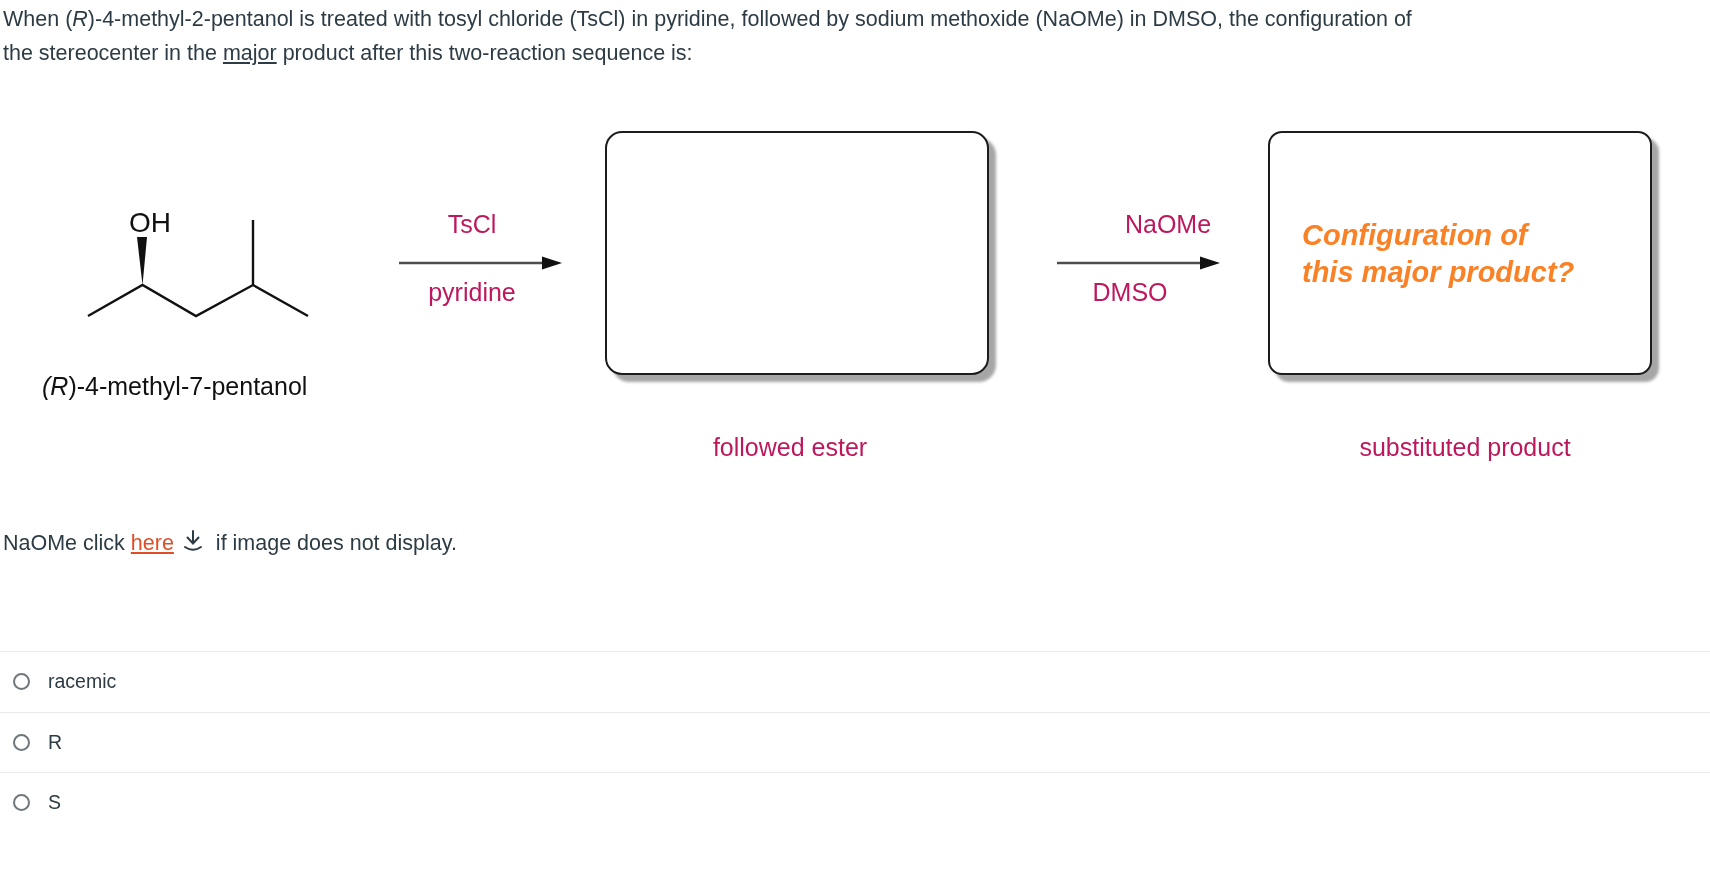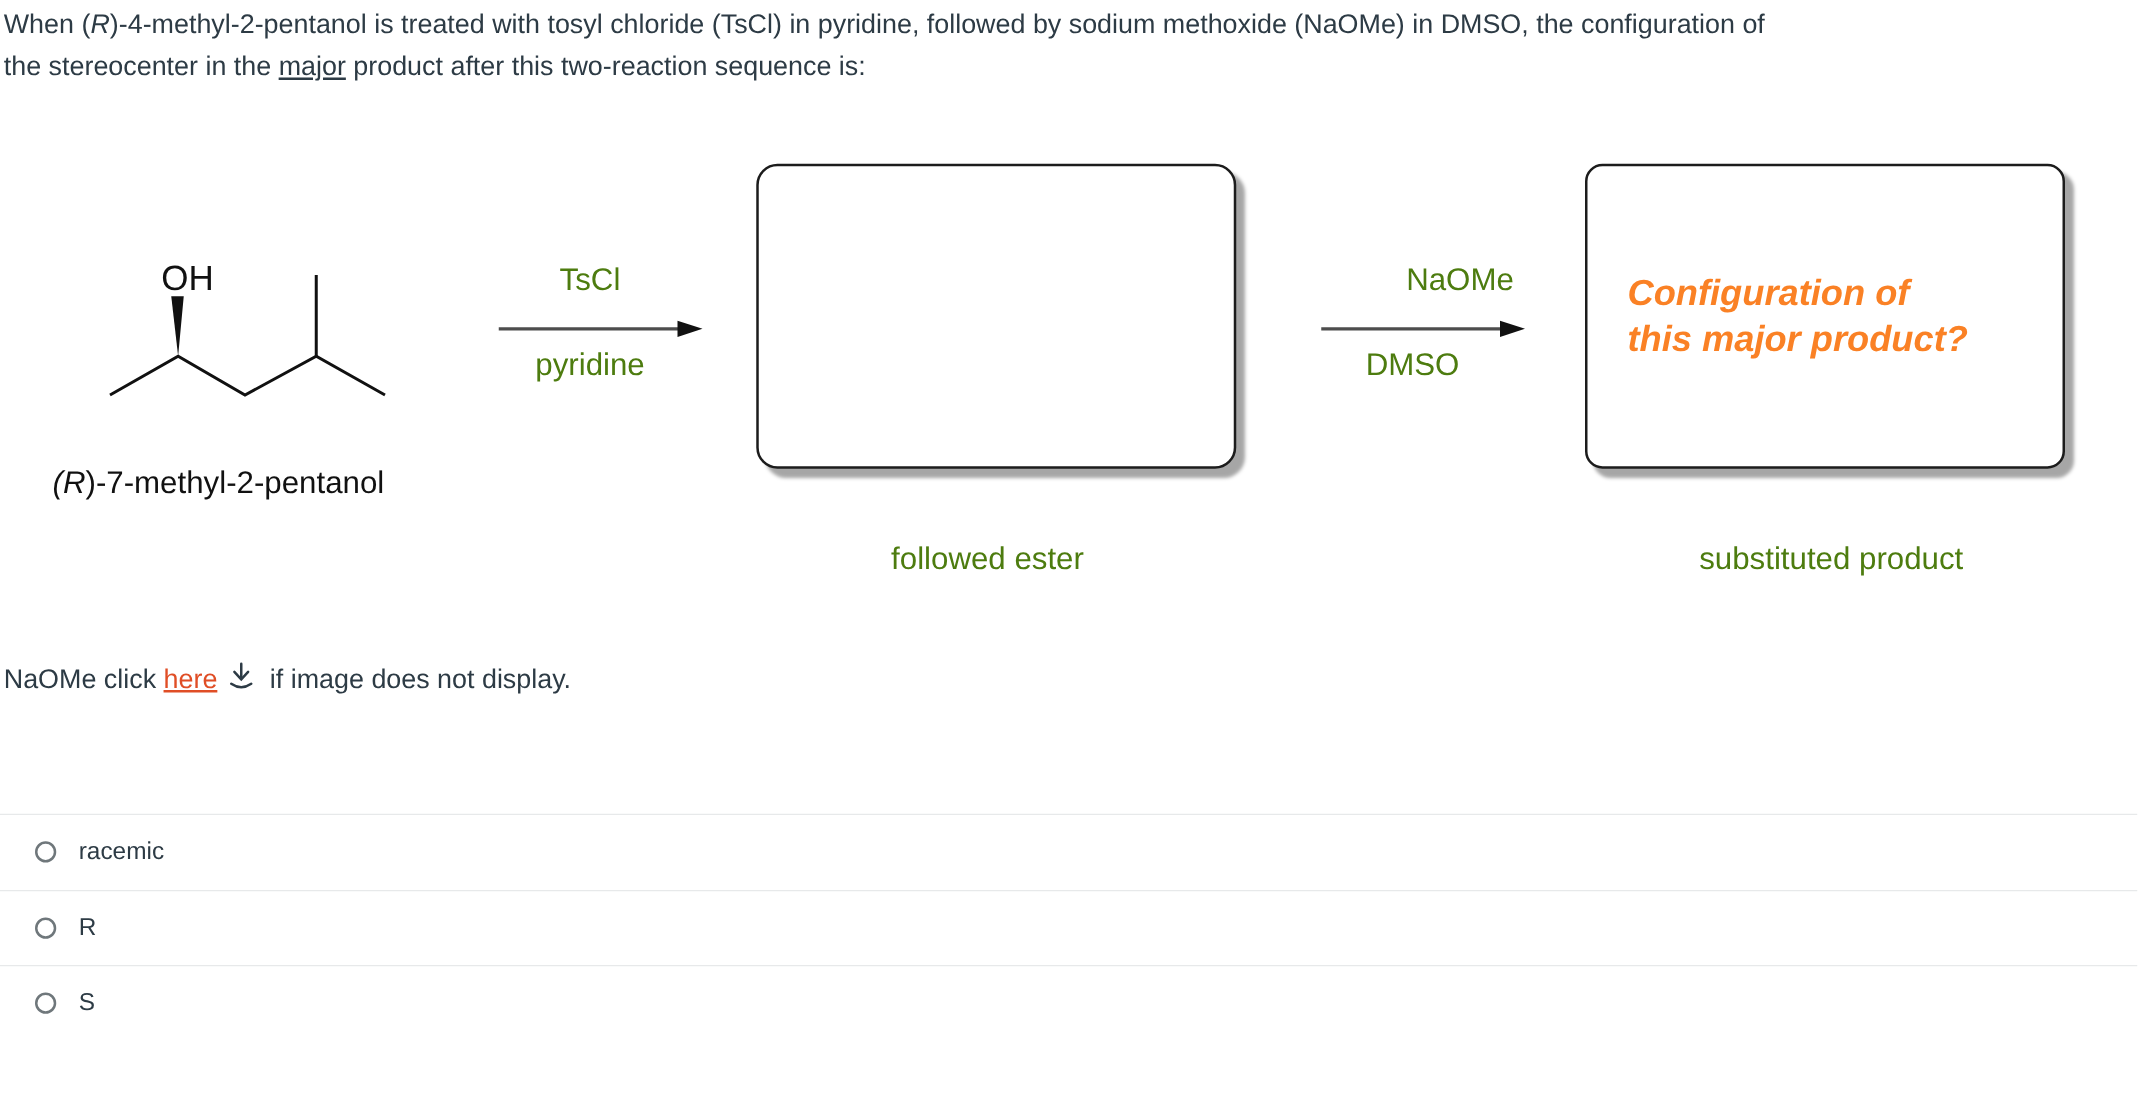--- a/index.html
+++ b/index.html
@@ -17,21 +17,21 @@
   }
   .question .ital { font-style: italic; }
   .question .major { font-weight: normal; text-decoration: underline; }
 
   
   .diagram { position: absolute; left: 0; top: 0; width: 1710px; height: 560px; }
 
   .molecule-svg { position: absolute; left: 70px; top: 185px; }
 
   .chem-label {
-    position: absolute; color: #4d7c0f; font-size: 25px; text-align: center;
+    position: absolute; color: #be185d; font-size: 25px; text-align: center;
     white-space: nowrap;
   }
   .reactant-caption {
     position: absolute; left: 42px; top: 372px;
     color: #111111; font-size: 25px; white-space: nowrap;
   }
   .reactant-caption .ital { font-style: italic; }
 
   .rxn-arrow { position: absolute; }
 
@@ -55,21 +55,21 @@
   }
   .fallback a { color: #E04E26; text-decoration: underline; cursor: pointer; }
   .download-icon { display: inline-block; vertical-align: -4px; margin: 0 6px 0 8px; }
 
   
   .options { position: absolute; left: 0; top: 651px; width: 1710px; }
   .option-row {
     height: 60.5px; width: 100%;
     border-top: 1px solid #E7E9EA;
     display: flex; align-items: center;
-    padding-left: 28px;
+    padding-left: 13px;
     cursor: pointer;
   }
   .radio {
     width: 17px; height: 17px; border-radius: 50%;
     border: 2px solid #6F777B; background: #ffffff;
     flex: 0 0 auto;
   }
   .option-label {
     margin-left: 18px;
     font-size: 19.5px; color: #2D3B45;
@@ -82,21 +82,21 @@
 
 <div class="diagram">
 
   <svg class="molecule-svg" width="260" height="140" viewBox="0 0 260 140">
     <text x="59" y="47" font-size="28" fill="#111111">OH</text>
     <polygon points="67,52 77,52 72.5,100" fill="#111111"></polygon>
     <polyline points="18,131 72.5,100 126,131 183,100 238,131" fill="none" stroke="#111111" stroke-width="2.4"></polyline>
     <line x1="183" y1="100" x2="183" y2="35" stroke="#111111" stroke-width="2.4"></line>
   </svg>
 
-  <div class="reactant-caption"><span class="ital">(</span><span class="ital">R</span><span>)-7-methyl-2-pentanol</span></div>
+  <div class="reactant-caption"><span class="ital">(</span><span class="ital">R</span><span>)-4-methyl-7-pentanol</span></div>
 
   <div class="chem-label" style="left:412px; top:210px; width:120px;">TsCl</div>
   <svg class="rxn-arrow" style="left:398px; top:254px;" width="166" height="18" viewBox="0 0 166 18">
     <line x1="1" y1="9" x2="146" y2="9" stroke="#4d4d4d" stroke-width="2.6"></line>
     <polygon points="144,2.5 164,9 144,15.5" fill="#111111"></polygon>
   </svg>
   <div class="chem-label" style="left:412px; top:278px; width:120px;">pyridine</div>
 
   <div class="rxn-box" style="left:605px; top:131px;"></div>
   <div class="chem-label" style="left:640px; top:433px; width:300px;">followed ester</div>

